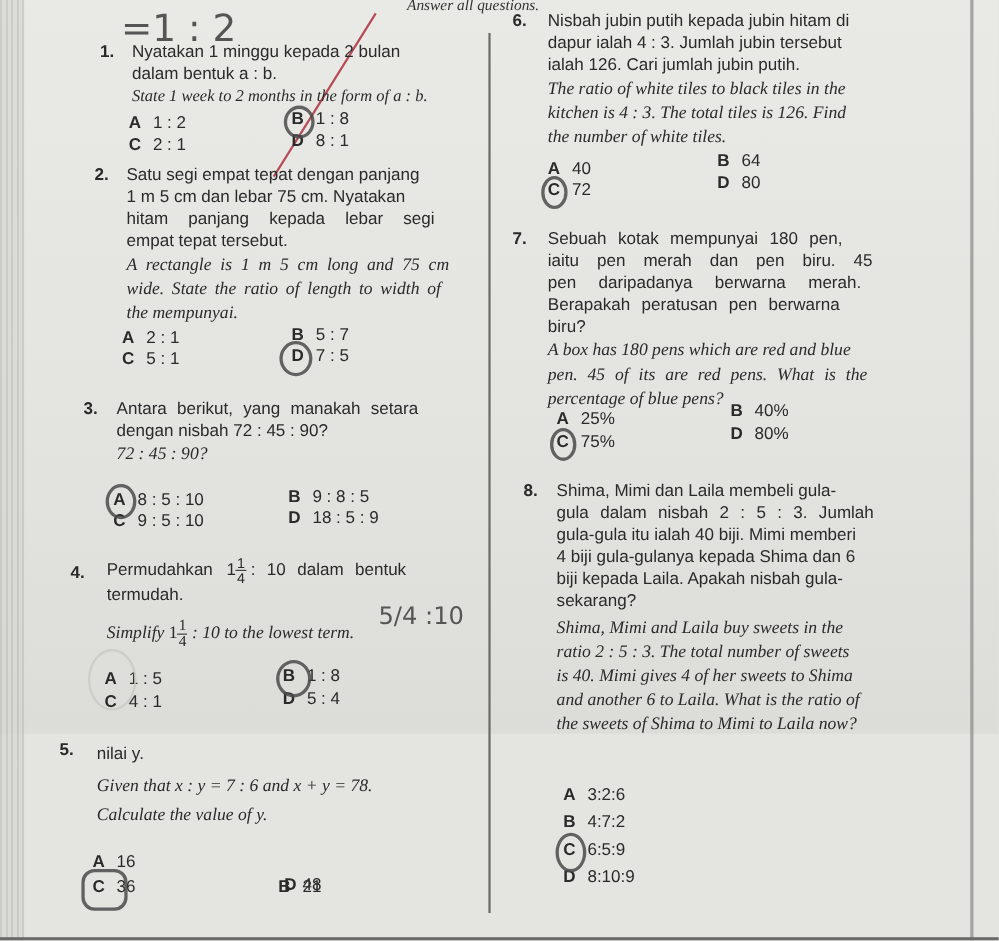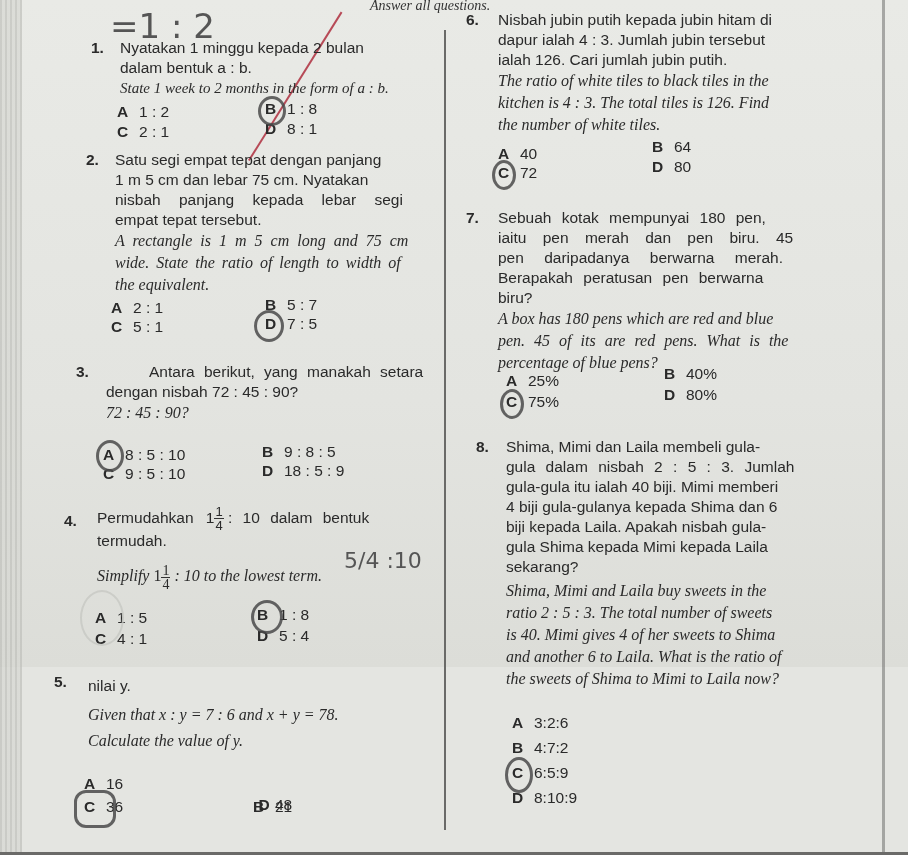--- a/index.html
+++ b/index.html
@@ -87,37 +87,37 @@
   <div class="opt" style="left:265px; top:120px;"><span class="letter">D</span><span>8 : 1</span></div>
   <div class="circle" style="left:258px; top:96px; width:22px; height:24px;"></div>
 
   <div class="q" style="left:86px; top:150px; width:350px;">
     <span class="qnum" style="left:0; top:0;">2.</span>
     <div style="padding-left:29px;">
       <div class="malay">Satu segi empat tepat dengan panjang</div>
     </div>
     <div style="padding-left:29px; text-align:justify;">
       <div class="malay">1 m 5 cm dan lebar 75 cm. Nyatakan</div>
-      <div class="malay" style="word-spacing:14px;">nisbah panjang kepada lebar segi</div>
+      <div class="malay" style="word-spacing:14px;">hitam panjang kepada lebar segi</div>
       <div class="malay">empat tepat tersebut.</div>
       <div class="eng" style="word-spacing:4px;">A rectangle is 1 m 5 cm long and 75 cm</div>
       <div class="eng" style="word-spacing:3px;">wide. State the ratio of length to width of</div>
-      <div class="eng">the equivalent.</div>
+      <div class="eng">the mempunyai.</div>
     </div>
   </div>
   <div class="opt" style="left:111px; top:299px;"><span class="letter">A</span><span>2 : 1</span></div>
   <div class="opt" style="left:265px; top:296px;"><span class="letter">B</span><span>5 : 7</span></div>
   <div class="opt" style="left:111px; top:318px;"><span class="letter">C</span><span>5 : 1</span></div>
   <div class="opt" style="left:265px; top:315px;"><span class="letter">D</span><span>7 : 5</span></div>
   <div class="circle" style="left:254px; top:310px; width:24px; height:26px;"></div>
 
   <div class="q" style="left:76px; top:362px; width:360px;">
     <span class="qnum" style="left:0; top:0;">3.</span>
     <div style="padding-left:30px;">
-      <div class="malay" style="word-spacing:5px;margin-left:43px;">Antara berikut, yang manakah setara</div>
+      <div class="malay" style="word-spacing:5px;">Antara berikut, yang manakah setara</div>
       <div class="malay">dengan nisbah 72 : 45 : 90?</div>
       <div class="eng">72 : 45 : 90?</div>
     </div>
   </div>
   <div class="opt" style="left:103px; top:446px;"><span class="letter">A</span><span>8 : 5 : 10</span></div>
   <div class="opt" style="left:262px; top:443px;"><span class="letter">B</span><span>9 : 8 : 5</span></div>
   <div class="opt" style="left:103px; top:465px;"><span class="letter">C</span><span>9 : 5 : 10</span></div>
   <div class="opt" style="left:262px; top:462px;"><span class="letter">D</span><span>18 : 5 : 9</span></div>
   <div class="circle" style="left:96px; top:440px; width:22px; height:26px;"></div>
 
@@ -196,21 +196,20 @@
   <div class="circle" style="left:500px; top:389px; width:18px; height:24px;"></div>
 
   <div class="q" style="left:476px; top:437px; width:400px;">
     <span class="qnum" style="left:0; top:0;">8.</span>
     <div style="padding-left:30px;">
       <div class="malay">Shima, Mimi dan Laila membeli gula-</div>
       <div class="malay" style="word-spacing:6px;">gula dalam nisbah 2 : 5 : 3. Jumlah</div>
       <div class="malay">gula-gula itu ialah 40 biji. Mimi memberi</div>
       <div class="malay">4 biji gula-gulanya kepada Shima dan 6</div>
       <div class="malay">biji kepada Laila. Apakah nisbah gula-</div>
-      <div class="malay">gula Shima kepada Mimi kepada Laila</div>
       <div class="malay">sekarang?</div>
       <div class="eng" style="margin-top:3px;">Shima, Mimi and Laila buy sweets in the</div>
       <div class="eng">ratio 2 : 5 : 3. The total number of sweets</div>
       <div class="eng">is 40. Mimi gives 4 of her sweets to Shima</div>
       <div class="eng">and another 6 to Laila. What is the ratio of</div>
       <div class="eng">the sweets of Shima to Mimi to Laila now?</div>
     </div>
   </div>
   <div class="opt" style="left:512px; top:714px;"><span class="letter">A</span><span>3:2:6</span></div>
   <div class="opt" style="left:512px; top:739px;"><span class="letter">B</span><span>4:7:2</span></div>

